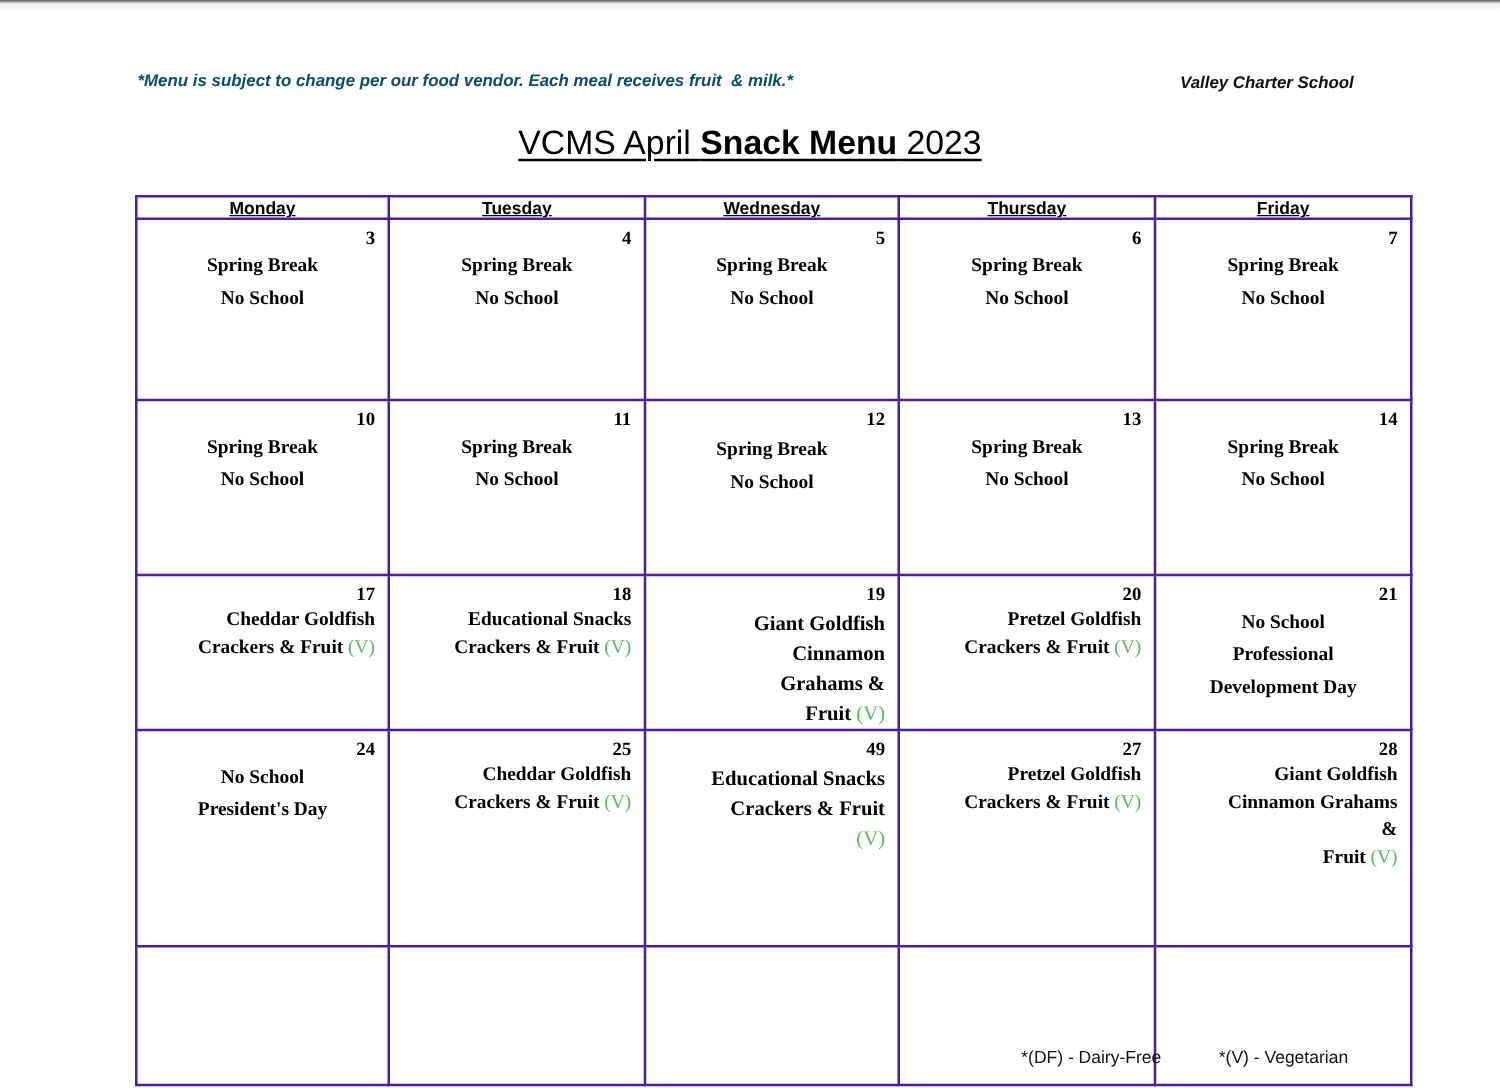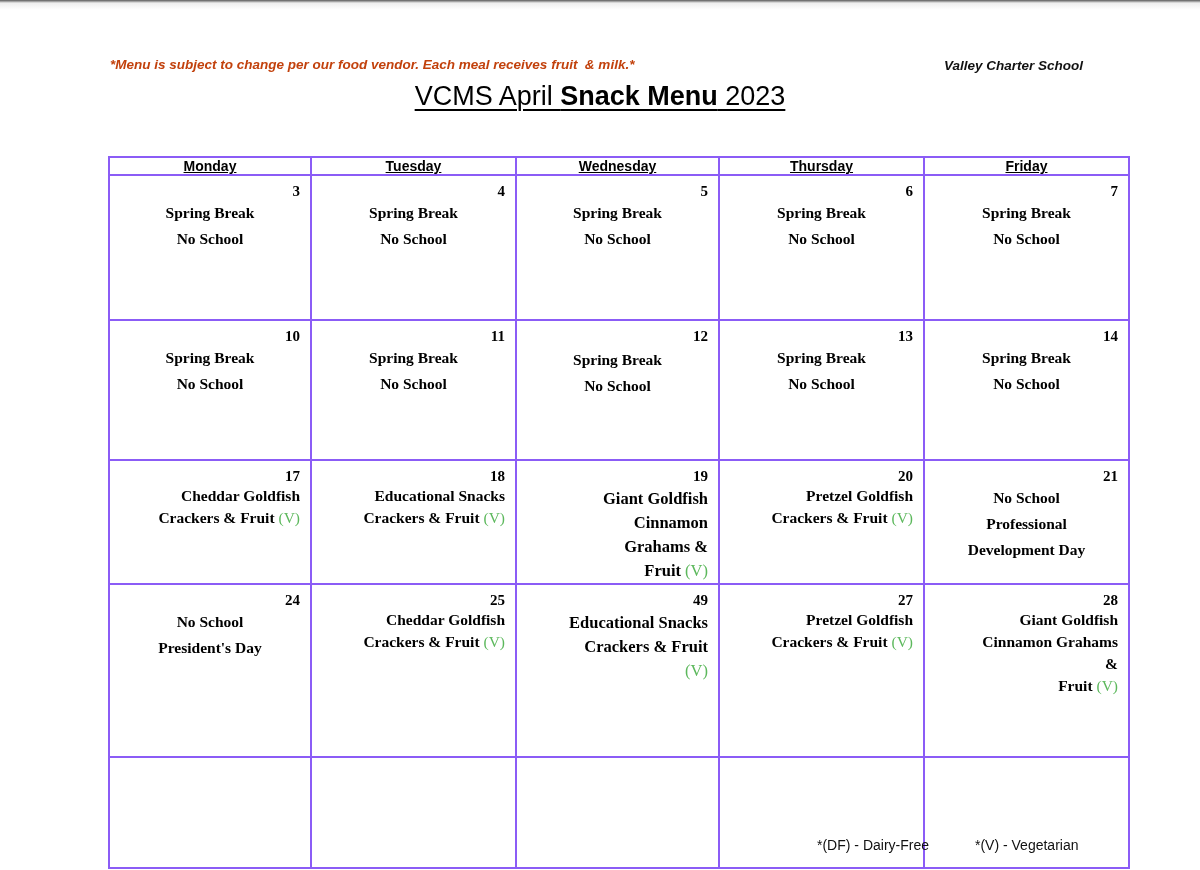--- a/index.html
+++ b/index.html
@@ -8,38 +8,38 @@
     background: #ffffff;
     font-family: "Liberation Serif", serif;
   }
   .topshade {
     position: absolute; left: 0; top: 0; width: 1200px; height: 10px;
     background: linear-gradient(#5a5a5a 0px, #8a8a8a 1px, #eeeeee 3px, #ffffff 10px);
   }
   .notice {
     position: absolute; left: 110px; top: 57px;
     font-family: "Liberation Sans", sans-serif; font-style: italic; font-weight: bold;
-    font-size: 13.5px; color: #c2410c; white-space: pre; text-align: right;
+    font-size: 13.5px; color: #0c4a6e; white-space: pre; text-align: right;
   }
   .school {
     position: absolute; left: 944px; top: 58px;
     font-family: "Liberation Sans", sans-serif; font-style: italic; font-weight: bold;
     font-size: 13.5px; color: #111;
   }
   .title {
-    position: absolute; left: 0; width: 1200px; top: 81px; text-align: center;
+    position: absolute; left: 0; width: 1200px; top: 99px; text-align: center;
     font-family: "Liberation Sans", sans-serif; font-size: 27px; color: #000;
   }
   .title span.u { text-decoration: underline; text-underline-offset: 4px; text-decoration-thickness: 2px; }
   .title b { font-weight: bold; }
   table.cal {
     position: absolute; left: 108px; top: 156px;
     border-collapse: collapse; width: 1020px; table-layout: fixed;
   }
-  table.cal th, table.cal td { border: 2px solid #8b5cf6; }
+  table.cal th, table.cal td { border: 2px solid #4c1d95; }
   table.cal th {
     height: 16px; padding: 0; line-height: 16px;
     font-family: "Liberation Sans", sans-serif; font-weight: bold; font-size: 14px;
     color: #000; text-decoration: underline; text-underline-offset: 1px;
     text-decoration-thickness: 1px; overflow: hidden;
   }
   table.cal td { vertical-align: top; padding: 0; position: relative; }
   .date {
     text-align: right; padding: 6px 10px 0 0; font-weight: bold; font-size: 15px; color: #000;
     line-height: 18px;

